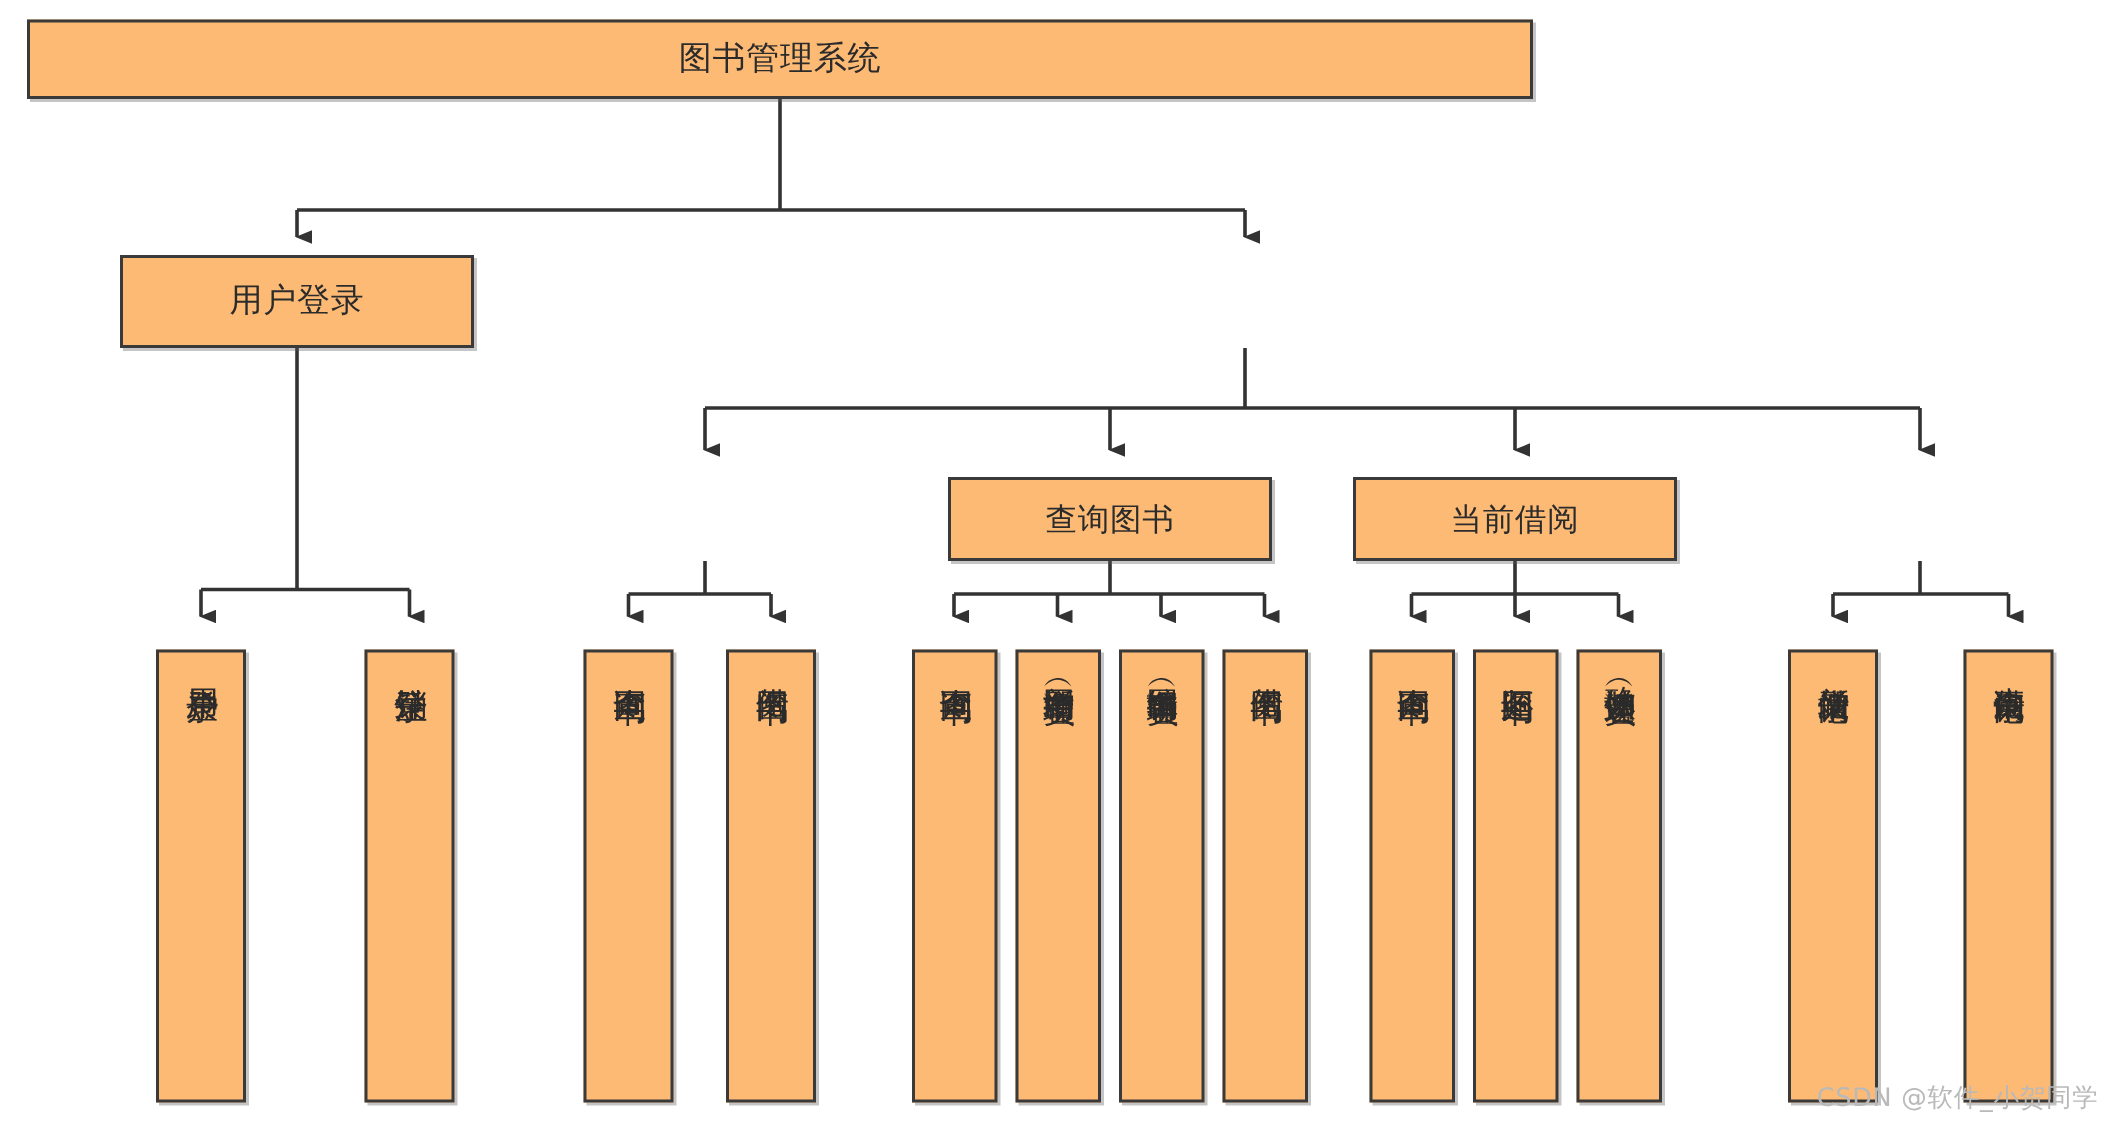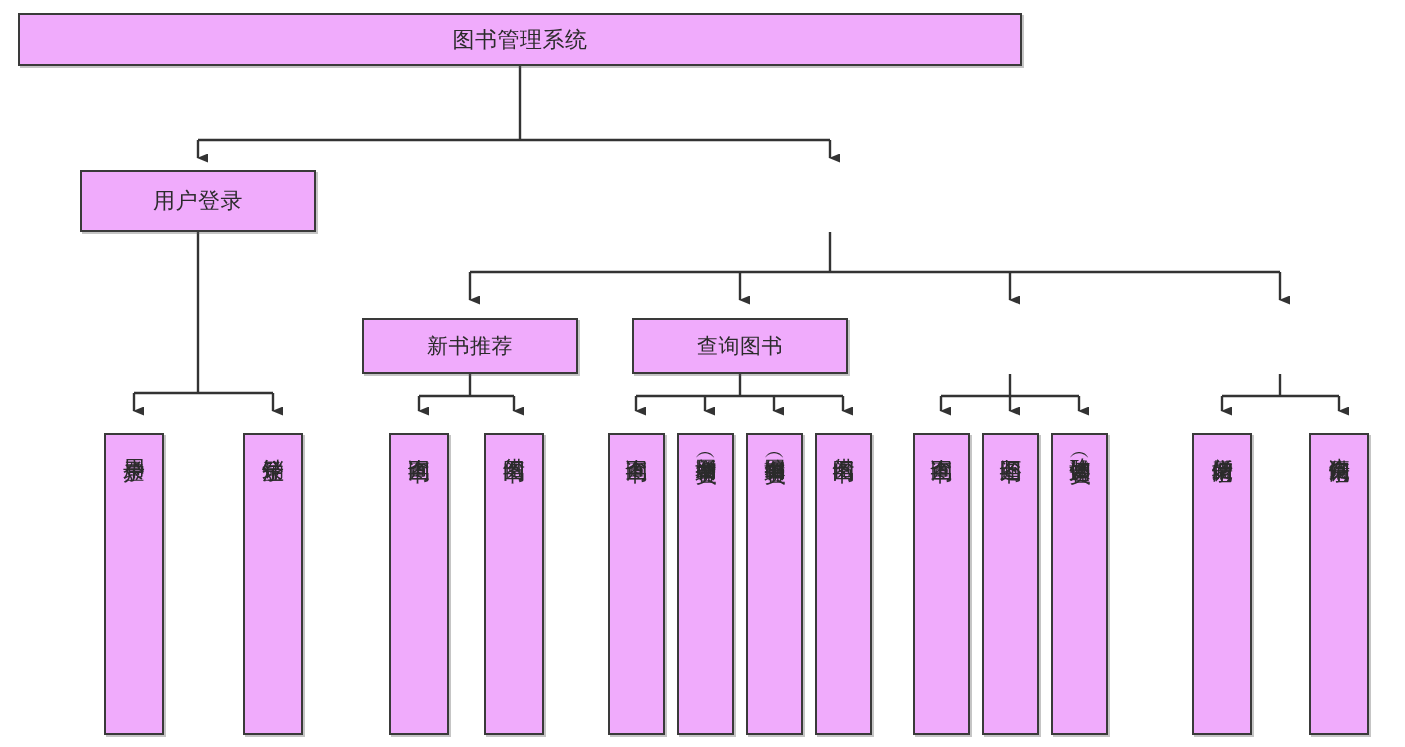--- a/index.html
+++ b/index.html
@@ -9,21 +9,21 @@
   }
   #canvas{position:relative;width:1405px;height:747px;background:#ffffff;}
 
   
   #wires{position:absolute;left:0;top:0;width:1405px;height:747px;}
 
   
   .node{
     position:absolute;
     box-sizing:border-box;
-    background:#f0abfc;
+    background:#fdba74;
     border:2px solid #3a3a3a;
     box-shadow:2px 2px 0 rgba(90,90,90,.35);
     display:flex;
     align-items:center;
     justify-content:center;
     color:#2b2b2b;
   }
   .node .lbl{
     display:block;
     text-align:center;
@@ -123,28 +123,28 @@
 
   <div class="node h lvl1" style="left:18px;top:13px;width:1004px;height:53px;">
     <span class="lbl">图书管理系统</span>
   </div>
 
   <div class="node h lvl1" style="left:80px;top:170px;width:236px;height:62px;">
     <span class="lbl">用户登录</span>
   </div>
 
 
-  <div class="node h" style="left:362px;top:318px;width:216px;height:56px;">
-    <span class="lbl">新书推荐</span>
-  </div>
 
   <div class="node h" style="left:632px;top:318px;width:216px;height:56px;">
     <span class="lbl">查询图书</span>
   </div>
 
+  <div class="node h" style="left:902px;top:318px;width:216px;height:56px;">
+    <span class="lbl">当前借阅</span>
+  </div>
 
 
   <div class="node v" style="left:104px;top:433px;width:60px;height:302px;">
     <span class="lbl">用户登录</span>
   </div>
   <div class="node v" style="left:243px;top:433px;width:60px;height:302px;">
     <span class="lbl">注销登录</span>
   </div>
 
   <div class="node v" style="left:389px;top:433px;width:60px;height:302px;">
@@ -177,14 +177,15 @@
     <span class="lbl">确认归还（管理员）</span>
   </div>
 
   <div class="node v tall" style="left:1192px;top:433px;width:60px;height:302px;">
     <span class="lbl">新增借阅记录</span>
   </div>
   <div class="node v tall" style="left:1309px;top:433px;width:60px;height:302px;">
     <span class="lbl">查询借阅记录</span>
   </div>
 
+  <div id="watermark">CSDN @软件_小贺同学</div>
 
 </div>
 
 </body></html>

